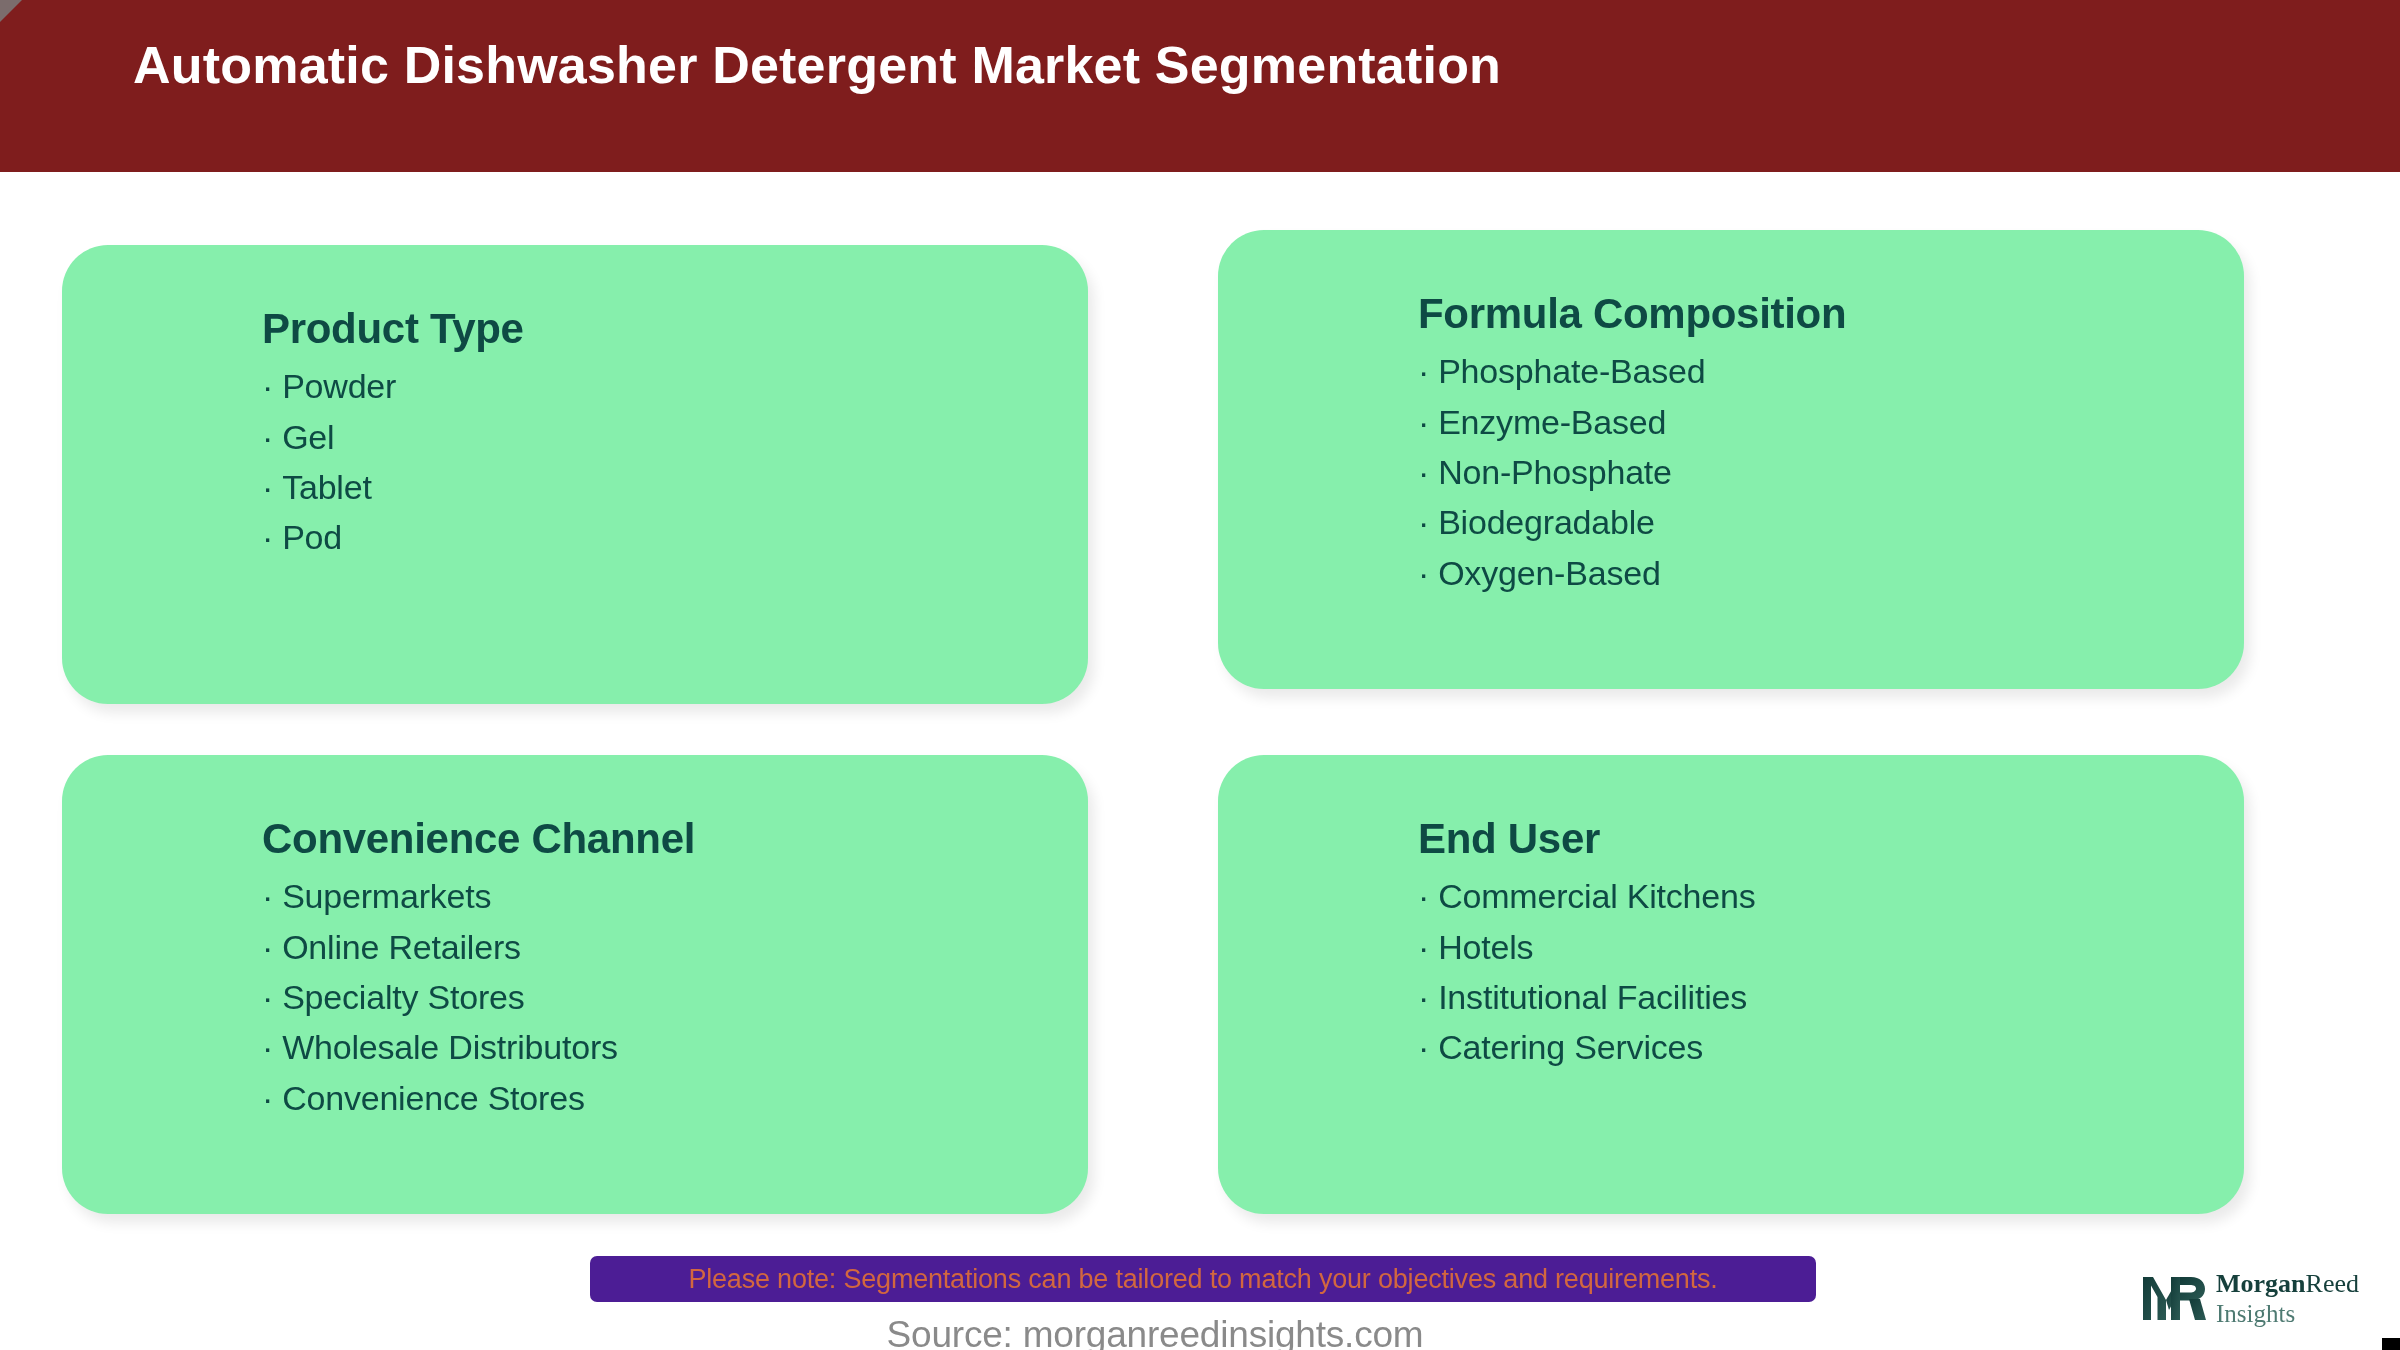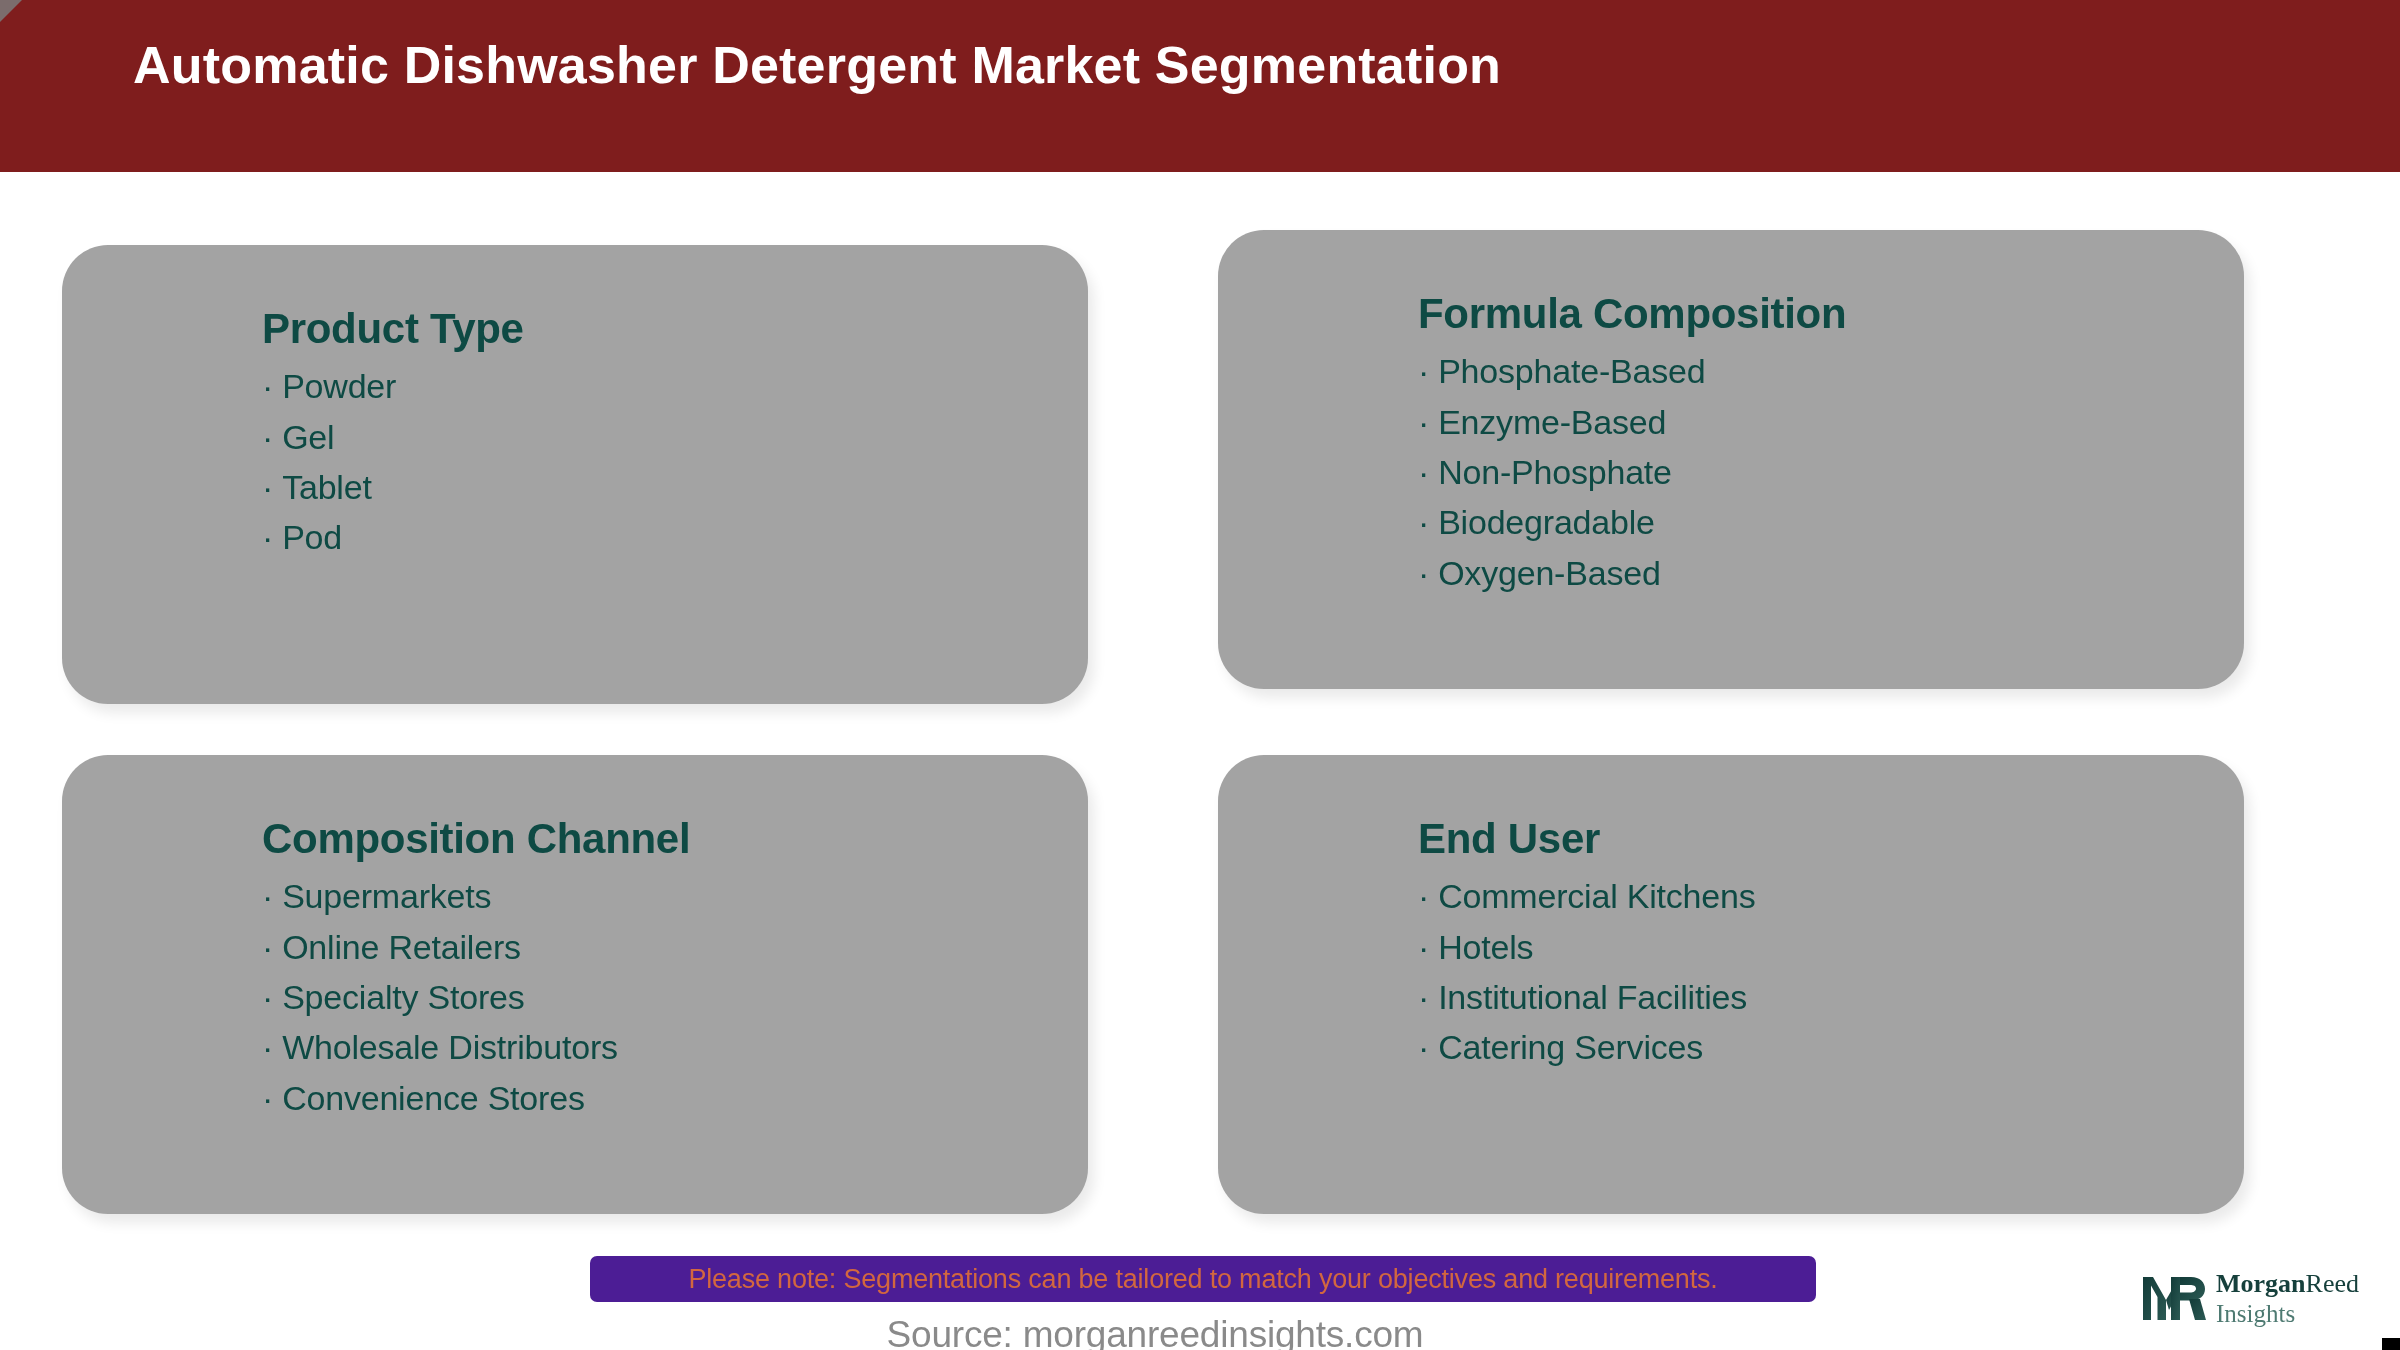--- a/index.html
+++ b/index.html
@@ -50,21 +50,21 @@
   
   .cards-area {
     position: absolute;
     left: 0;
     top: 172px;
     width: 2400px;
     height: 1070px;
   }
   .card {
     position: absolute;
-    background: #a3a3a3;
+    background: #86efac;
     border-radius: 46px;
     box-shadow: 6px 9px 13px rgba(0,0,0,0.085);
     box-sizing: border-box;
     padding: 60px 60px 40px 200px;
   }
   .card-1 { left: 62px;   top: 73px;  width: 1026px; height: 459px; }
   .card-2 { left: 1218px; top: 58px;  width: 1026px; height: 459px; }
   .card-3 { left: 62px;   top: 583px; width: 1026px; height: 459px; }
   .card-4 { left: 1218px; top: 583px; width: 1026px; height: 459px; }
 
@@ -205,21 +205,21 @@
     <ul class="card-list">
       <li><span class="bullet-glyph">·</span><span>Phosphate-Based</span></li>
       <li><span class="bullet-glyph">·</span><span>Enzyme-Based</span></li>
       <li><span class="bullet-glyph">·</span><span>Non-Phosphate</span></li>
       <li><span class="bullet-glyph">·</span><span>Biodegradable</span></li>
       <li><span class="bullet-glyph">·</span><span>Oxygen-Based</span></li>
     </ul>
   </div>
 
   <div class="card card-3">
-    <h2 class="card-title">Composition Channel</h2>
+    <h2 class="card-title">Convenience Channel</h2>
     <ul class="card-list">
       <li><span class="bullet-glyph">·</span><span>Supermarkets</span></li>
       <li><span class="bullet-glyph">·</span><span>Online Retailers</span></li>
       <li><span class="bullet-glyph">·</span><span>Specialty Stores</span></li>
       <li><span class="bullet-glyph">·</span><span>Wholesale Distributors</span></li>
       <li><span class="bullet-glyph">·</span><span>Convenience Stores</span></li>
     </ul>
   </div>
 
   <div class="card card-4">

